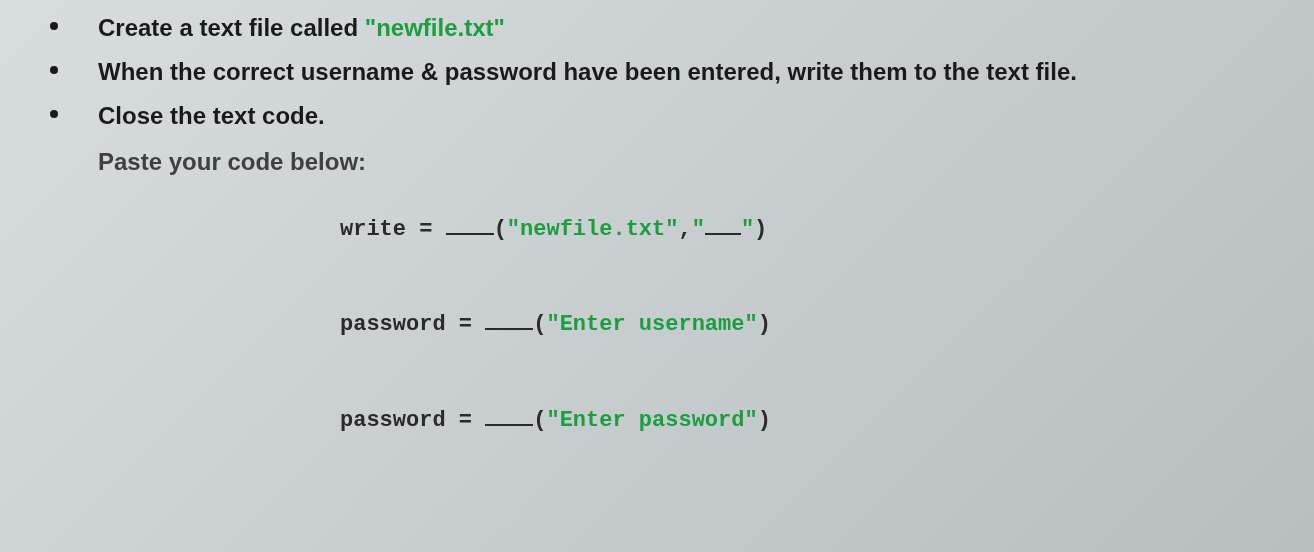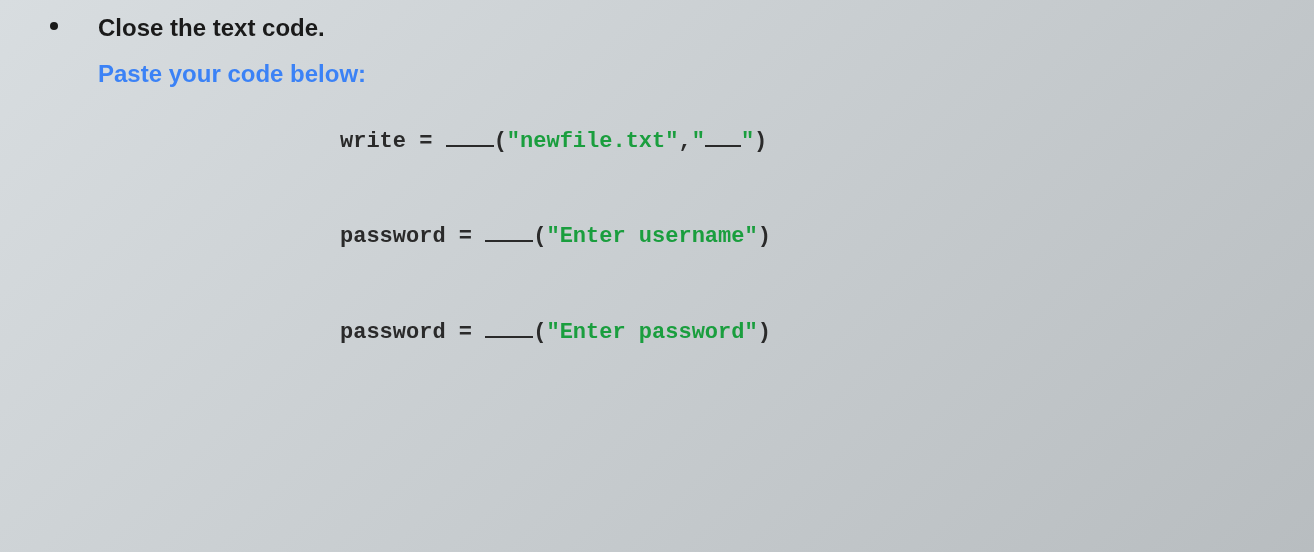--- a/index.html
+++ b/index.html
@@ -42,21 +42,21 @@
     }
     .li-text {
       flex: 1;
       font-weight: 600;
       line-height: 1.5;
     }
     .green {
       color: #1a9e3e;
     }
     .red {
-      color: #3b82f6;
+      color: #404040;
       font-weight: 600;
     }
     .paste-label {
       margin-left: 58px;
       margin-top: 6px;
     }
     .bottom-row {
       display: flex;
       align-items: flex-start;
     }
@@ -88,20 +88,30 @@
       vertical-align: baseline;
     }
   </style>
 </head>
 <body>
 
 <div class="content">
   <ul>
     <li>
       <span class="bullet"></span>
+      <span class="li-text">
+        <span>Create a text file called </span><span class="green">"newfile.txt"</span>
+      </span>
+    </li>
+    <li>
+      <span class="bullet"></span>
+      <span class="li-text">When the correct username &amp; password have been entered, write them to the text file.</span>
+    </li>
+    <li>
+      <span class="bullet"></span>
       <span class="li-text">Close the text code.</span>
     </li>
   </ul>
 
   <div class="bottom-row">
     <div class="paste-label red">Paste your code below:</div>
   </div>
 
   <div class="code-block">
     <div><span>write = </span><span class="blank"></span>(<span class="str">"newfile.txt"</span><span>,</span><span class="str">"</span><span class="blank-short"></span><span class="str">"</span><span>)</span></div>

